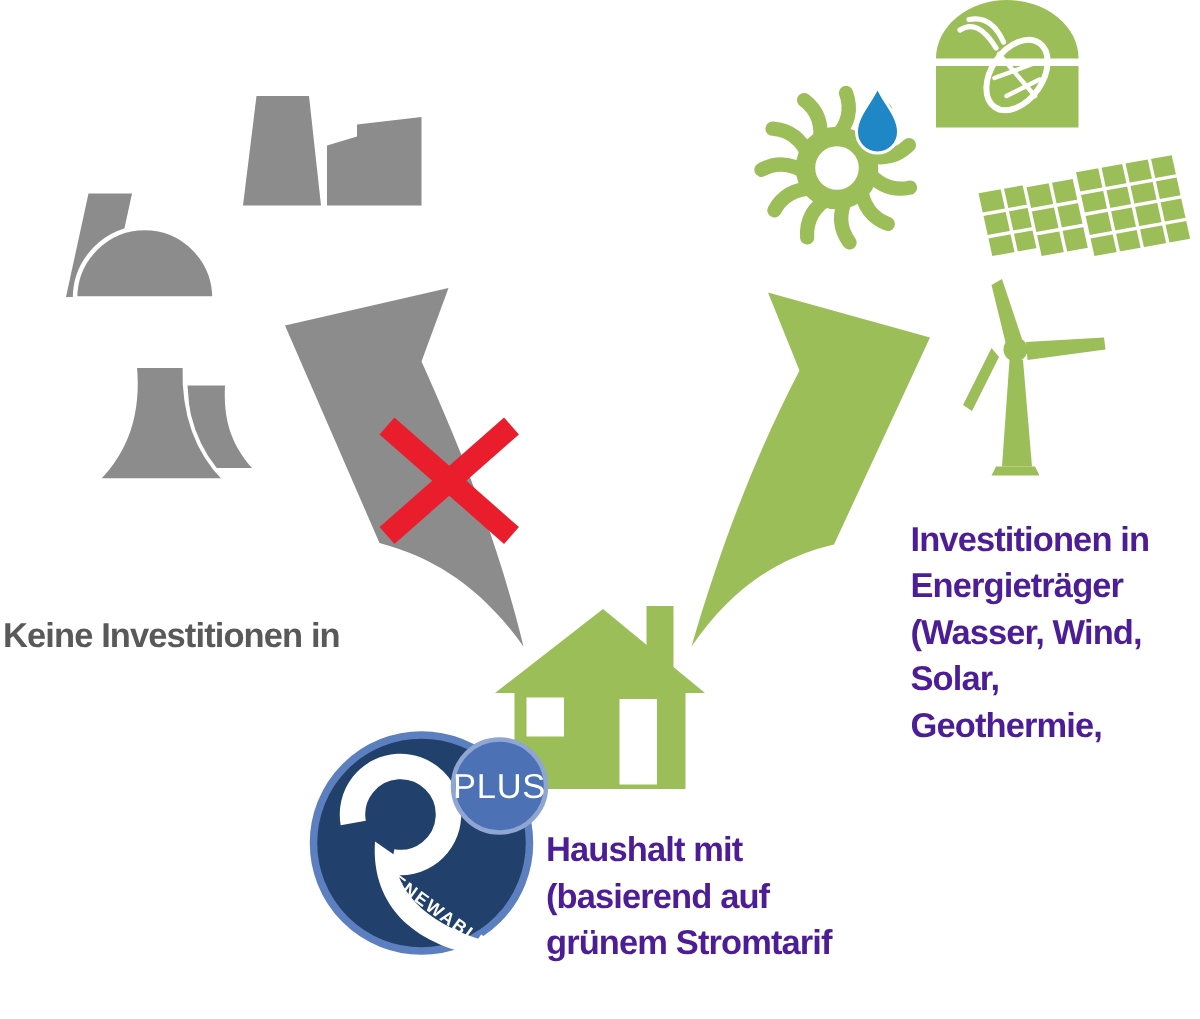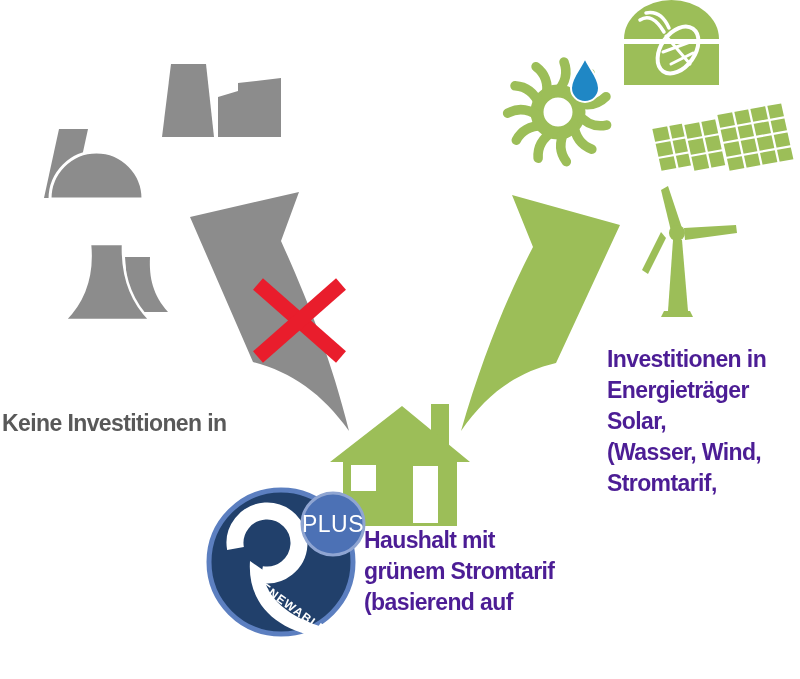--- a/index.html
+++ b/index.html
@@ -5,21 +5,21 @@
   html,body{margin:0;padding:0;background:#ffffff;}
   #stage{position:relative;width:800px;height:679px;background:#ffffff;overflow:hidden;
          font-family:"Liberation Sans",sans-serif;}
   #art{position:absolute;left:0;top:0;z-index:1;}
   .txt{position:absolute;z-index:2;font-weight:bold;font-size:23px;line-height:31px;
        letter-spacing:-0.6px;white-space:nowrap;}
   .txt-gray{color:#595959;}
   .txt-green{color:#4c1d95;}
   #left-text{left:2px;top:371px;margin-top:37px;}
   #right-text{left:607px;top:344px;}
-  #bottom-text{left:364px;top:525px;}
+  #bottom-text{left:364px;top:551px;}
 </style>
 </head>
 <body>
 
 <div id="stage">
 
   <svg id="art" width="800" height="679" viewBox="0 0 800 679">
 
     <g fill="#8C8C8C">
       <polygon points="171,64 206,64 214,137 162,137"></polygon>
@@ -132,24 +132,24 @@
     </g>
   </svg>
 
   <div id="left-text" class="txt txt-gray">
     <div>Keine Investitionen in</div>
   </div>
 
   <div id="right-text" class="txt txt-green">
     <div>Investitionen in</div>
     <div>Energieträger</div>
+    <div>(Wasser, Wind,</div>
     <div>Solar,</div>
-    <div>(Wasser, Wind,</div>
-    <div>Stromtarif,</div>
+    <div>Geothermie,</div>
   </div>
 
   <div id="bottom-text" class="txt txt-green">
     <div>Haushalt mit</div>
+    <div>(basierend auf</div>
     <div>grünem Stromtarif</div>
-    <div>(basierend auf</div>
   </div>
 
 </div>
 
 </body></html>

